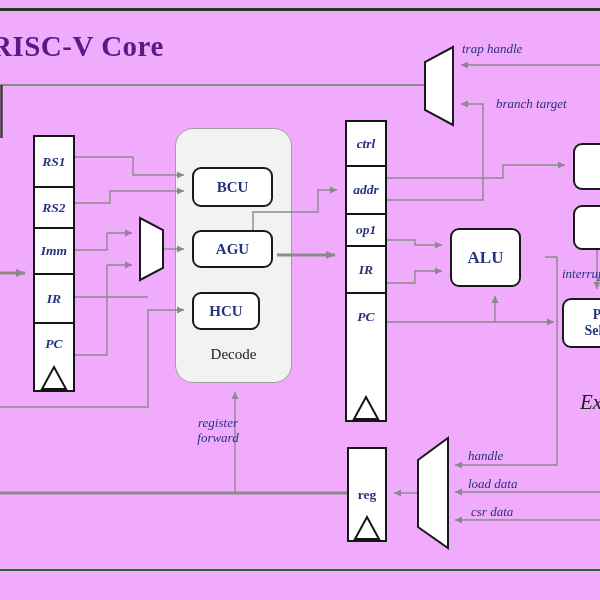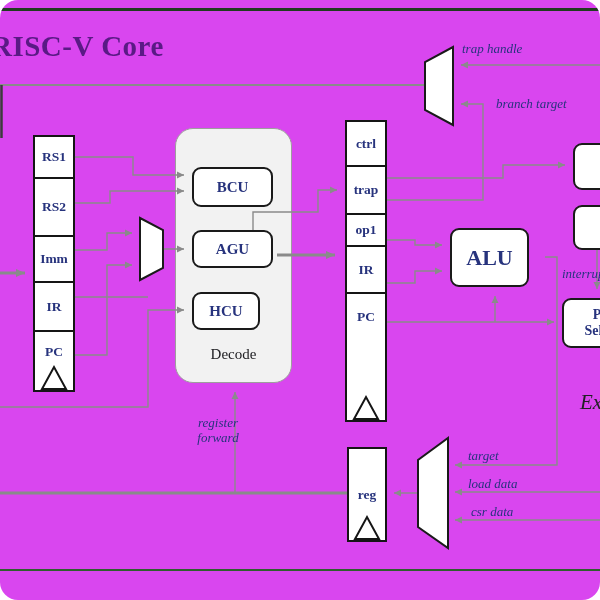--- a/index.html
+++ b/index.html
@@ -1,44 +1,44 @@
 <!DOCTYPE html>
 <html><head>
 <meta charset="utf-8">
 <style>
   html,body{margin:0;padding:0;background:#fff;}
-  #stage{position:relative;width:600px;height:600px;background:#d946ef;overflow:hidden;
-         font-family:"Liberation Serif","DejaVu Serif",serif;border-radius:18px;}
+  #stage{position:relative;width:600px;height:600px;background:#f0abfc;overflow:hidden;
+         font-family:"Liberation Serif","DejaVu Serif",serif;}
   .abs{position:absolute;}
   
   #top-border{left:0;top:8px;width:600px;height:3px;background:#203c20;}
   #bottom-border{left:0;top:569px;width:600px;height:2px;background:#2f5e2f;}
   
   #title{left:-9px;top:30px;font-size:29px;font-weight:bold;color:#5a1a85;white-space:nowrap;letter-spacing:.5px;}
   
   #decode-box{left:175px;top:128px;width:117px;height:255px;background:#f2f2f2;
               border:1.5px solid #9e9e9e;border-radius:18px;box-sizing:border-box;z-index:1;}
   #decode-label{left:175px;top:346px;width:117px;text-align:center;font-size:15px;color:#202024;z-index:4;}
   
   #wires{left:0;top:0;z-index:2;}
   #overlay{left:0;top:0;z-index:5;pointer-events:none;}
   
-  .stack{box-sizing:border-box;border:2px solid #151515;background:#fff;z-index:3;}
+  .stack{box-sizing:border-box;border:2px solid #151515;background:#fff;z-index:3;font-style:italic;}
   #fetch-stack{left:33px;top:135px;width:42px;height:257px;}
   #exec-stack{left:345px;top:120px;width:42px;height:302px;}
   .cell{box-sizing:border-box;border-bottom:2px solid #151515;display:flex;align-items:center;justify-content:center;
         font-size:13.5px;font-weight:700;color:#27337d;}
   .cell.last{border-bottom:none;}
   
   .unit{box-sizing:border-box;border:2px solid #1a1a1a;border-radius:9px;background:#fff;z-index:3;
         display:flex;align-items:center;justify-content:center;font-size:15px;font-weight:700;color:#27337d;}
   #bcu{left:192px;top:167px;width:81px;height:40px;}
   #agu{left:192px;top:230px;width:81px;height:38px;}
   #hcu{left:192px;top:292px;width:68px;height:38px;}
-  #alu{left:450px;top:228px;width:79px;height:59px;font-size:22px;}
+  #alu{left:450px;top:228px;width:71px;height:59px;font-size:17px;}
   #membox{left:573px;top:143px;width:70px;height:47px;}
   #csrbox{left:573px;top:205px;width:70px;height:45px;}
   #pcselect{left:562px;top:298px;width:80px;height:50px;font-size:14px;line-height:1.15;text-align:center;}
   #regbox{left:347px;top:447px;width:40px;height:95px;box-sizing:border-box;border:2px solid #151515;background:#fff;
           z-index:3;display:flex;align-items:center;justify-content:center;font-size:13.5px;font-weight:600;color:#27337d;}
   
   .ann{font-style:italic;font-size:13px;color:#27337d;white-space:nowrap;z-index:4;}
   #ann-trap{left:462px;top:41px;}
   #ann-branch{left:496px;top:96px;}
   #ann-result{left:468px;top:448px;}
@@ -99,52 +99,52 @@
       <path d="M597 250 V289" marker-end="url(#arr)"></path>
     </g>
     <g stroke="#1a1a1a" stroke-width="2" fill="#ffffff">
       <polygon points="453,47 453,125 425,110 425,62"></polygon>
       <polygon points="140,218 163,230 163,268 140,280"></polygon>
       <polygon points="448,438 448,548 418,527 418,460"></polygon>
     </g>
   </svg>
 
   <div class="abs stack" id="fetch-stack">
-    <div class="cell" style="height:42px">RS1</div>
-    <div class="cell" style="height:58px">RS2</div>
+    <div class="cell" style="height:51px">RS1</div>
+    <div class="cell" style="height:41px">RS2</div>
     <div class="cell" style="height:46px">Imm</div>
     <div class="cell" style="height:49px">IR</div>
     <div class="cell last" style="height:66px;padding-bottom:26px">PC</div>
   </div>
 
   <div class="abs unit" id="bcu">BCU</div>
   <div class="abs unit" id="agu">AGU</div>
   <div class="abs unit" id="hcu">HCU</div>
   <div class="abs" id="decode-label">Decode</div>
 
   <div class="abs stack" id="exec-stack">
     <div class="cell" style="height:45px">ctrl</div>
-    <div class="cell" style="height:48px">trap</div>
+    <div class="cell" style="height:48px">addr</div>
     <div class="cell" style="height:32px">op1</div>
     <div class="cell" style="height:47px">IR</div>
     <div class="cell last" style="height:66px;padding-bottom:20px">PC</div>
   </div>
 
   <div class="abs unit" id="alu">ALU</div>
   <div class="abs unit" id="membox"></div>
   <div class="abs unit" id="csrbox"></div>
   <div class="abs unit preline" id="pcselect">PC
 Select</div>
   <div class="abs" id="execute-label">Execute</div>
 
   <div class="abs" id="regbox">reg</div>
 
   <div class="abs ann" id="ann-trap">trap handle</div>
   <div class="abs ann" id="ann-branch">branch target</div>
-  <div class="abs ann" id="ann-result">target</div>
+  <div class="abs ann" id="ann-result">handle</div>
   <div class="abs ann" id="ann-load">load data</div>
   <div class="abs ann" id="ann-csr">csr data</div>
   <div class="abs ann preline" id="ann-forward">register
 forward</div>
   <div class="abs ann" id="ann-interrupt">interrupt</div>
 
   <svg class="abs" id="overlay" width="600" height="600" viewBox="0 0 600 600">
     <g stroke="#151515" stroke-width="2" fill="#ffffff" stroke-linejoin="miter">
       <polygon points="42,389 66,389 54,367"></polygon>
       <polygon points="354,419 378,419 366,397"></polygon>

